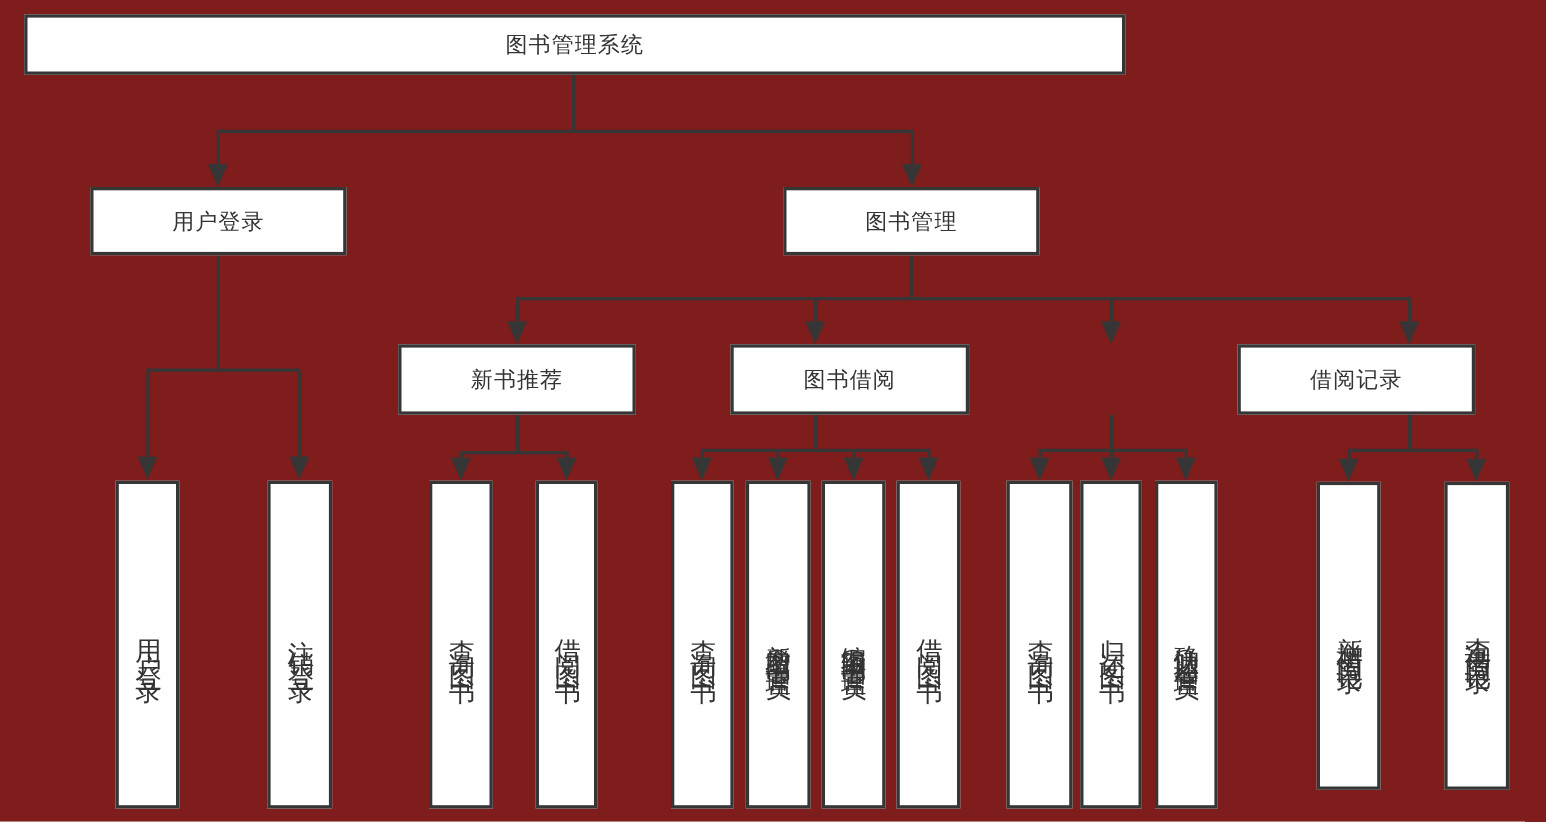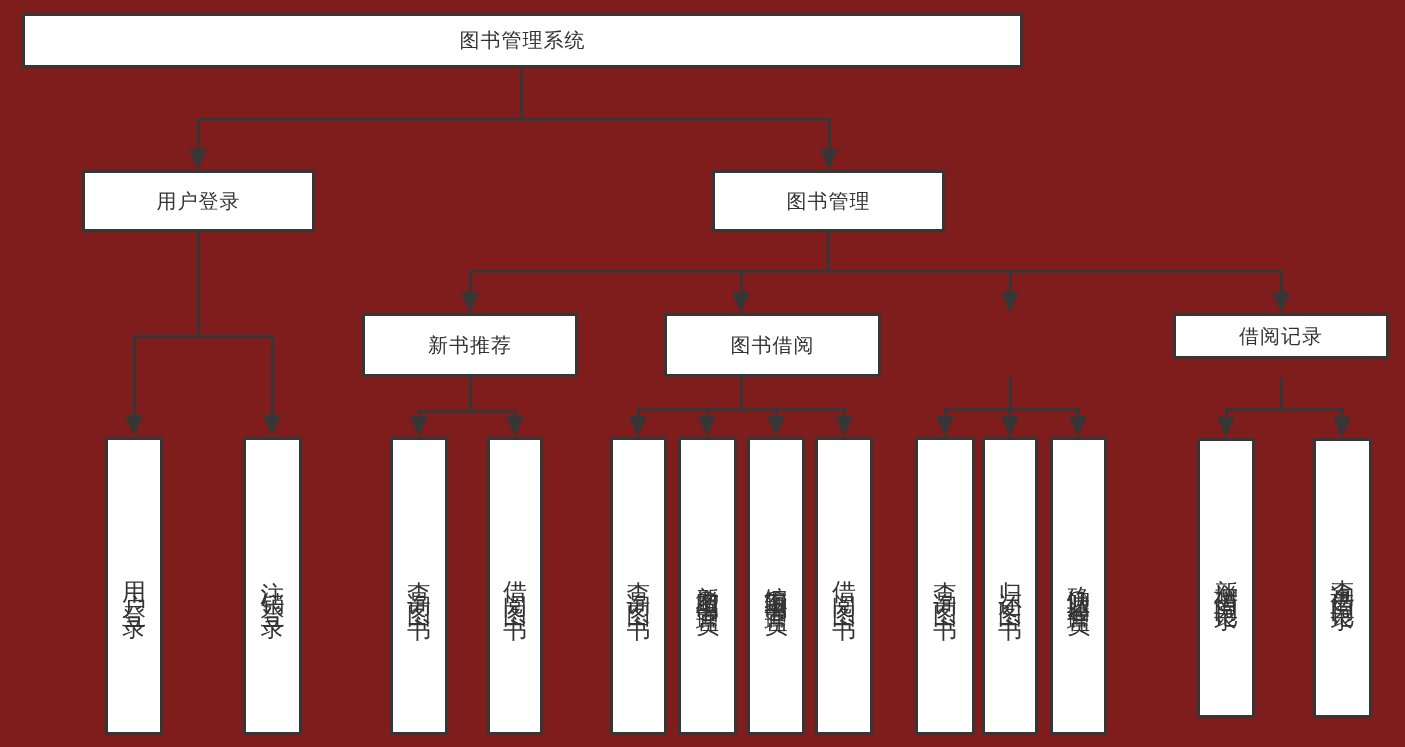--- a/index.html
+++ b/index.html
@@ -28,21 +28,21 @@
     border-left:9px solid transparent;border-right:9px solid transparent;
     border-top:21px solid #363636;
   }
   
   #root-box{left:22px;top:13px;width:1001px;height:55px;}
   #l2a{left:82px;top:170px;width:233px;height:62px;}
   #l2b{left:712px;top:170px;width:233px;height:62px;}
   #l3a{left:362px;top:313px;width:216px;height:64px;}
   #l3b{left:643px;top:313px;width:217px;height:64px;margin-left:21px;}
   #l3c{left:902px;top:313px;width:216px;height:64px;}
-  #l3d{left:1173px;top:313px;width:216px;height:46px;}
+  #l3d{left:1125px;top:313px;width:216px;height:64px;}
   #a1{left:105px;top:437px;width:58px;height:298px;}
   #a2{left:243px;top:437px;width:59px;height:298px;}
   #nb1{left:390px;top:437px;width:58px;height:298px;}
   #nb2{left:487px;top:437px;width:56px;height:298px;}
   #b1{left:610px;top:437px;width:57px;height:298px;}
   #b2{left:678px;top:437px;width:59px;height:298px;}
   #b3{left:747px;top:437px;width:58px;height:298px;}
   #b4{left:815px;top:437px;width:58px;height:298px;}
   #c1{left:915px;top:437px;width:60px;height:298px;}
   #c2{left:982px;top:437px;width:56px;height:298px;}

